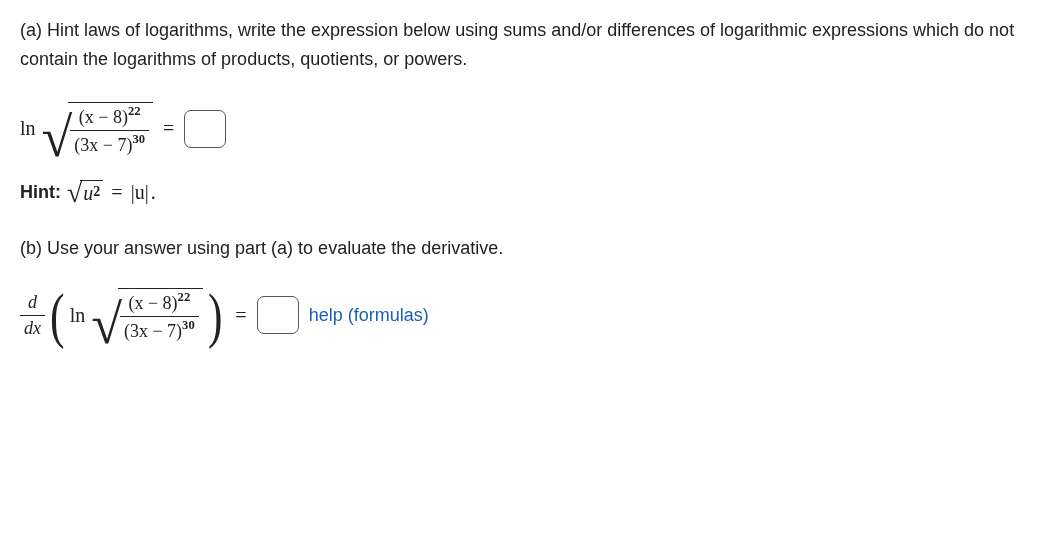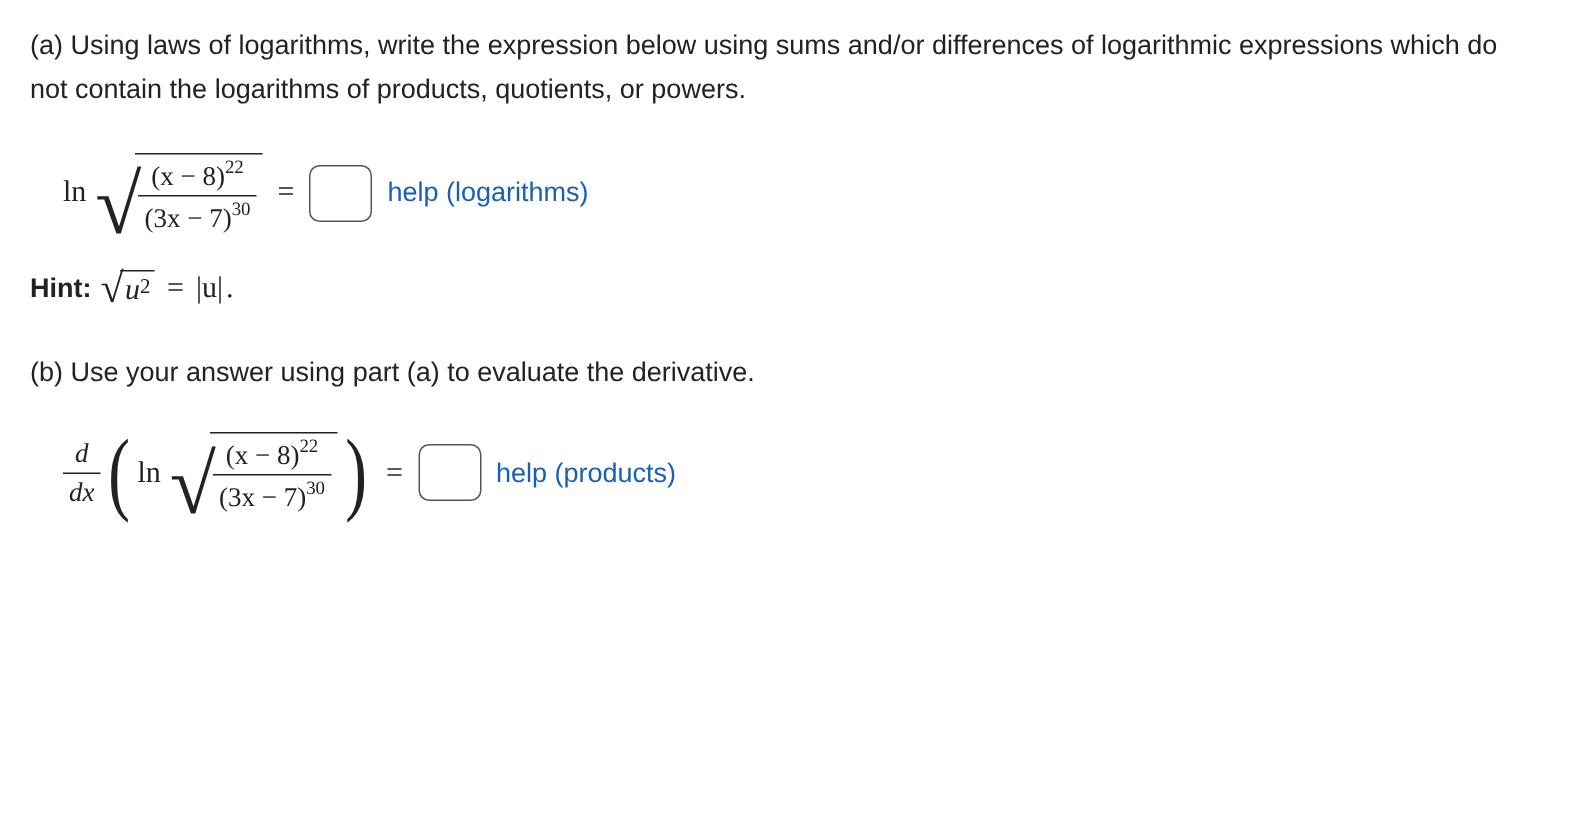--- a/index.html
+++ b/index.html
@@ -16,21 +16,20 @@
       width: 1048px;
     }
     .problem-text {
       line-height: 1.6;
       margin-bottom: 28px;
     }
     .eq-row {
       display: flex;
       align-items: center;
       margin-bottom: 24px;
-      margin-left: 22px;
     }
     .math {
       font-family: "Cambria Math", "STIXGeneral", "Times New Roman", serif;
       font-size: 20px;
       display: inline-flex;
       align-items: center;
     }
     .ln {
       font-size: 20px;
       margin-right: 6px;
@@ -76,20 +75,21 @@
     }
     .frac .den {
       border-top: 1.2px solid #222;
       padding: 2px 4px 0 4px;
     }
     .sup {
       font-size: 0.7em;
       vertical-align: super;
       position: relative;
       top: -1px;
+      font-weight: bold;
     }
     .equals {
       margin: 0 10px;
       font-size: 20px;
     }
     .answer-box {
       display: inline-block;
       width: 42px;
       height: 38px;
       border: 1.5px solid #555;
@@ -140,21 +140,21 @@
       align-items: center;
       padding: 0 2px;
     }
     .part-b-text {
       margin-bottom: 26px;
     }
   </style>
 </head>
 <body>
 
-<p class="problem-text">(a) Using laws of logarithms, write the expression below using sums and/or differences of logarithmic expressions which do not contain the logarithms of products, quotients, or powers.</p>
+<p class="problem-text">(a) Hint laws of logarithms, write the expression below using sums and/or differences of logarithmic expressions which do not contain the logarithms of products, quotients, or powers.</p>
 
 <div class="eq-row">
   <span class="math">
     <span class="ln">ln</span>
     <span class="sqrt-wrap">
       <span class="radical">
         <span class="radical-sym">√</span>
         <span class="radical-body">
           <span class="frac">
             <span class="num">
@@ -163,21 +163,20 @@
             <span class="den">
               <span>(3x − 7)</span><span class="sup">30</span>
             </span>
           </span>
         </span>
       </span>
     </span>
     <span class="equals">=</span>
   </span>
   <span class="answer-box"></span>
-  <span class="help-link">help (logarithms)</span>
 </div>
 
 <div class="hint-row">
   <span class="hint-label">Hint:</span>
   <span class="math">
     <span class="radical">
       <span class="radical-sym-small">√</span>
       <span class="radical-body" style="padding:1px 3px;">
         <span style="font-style:italic;">u</span>
           <span class="sup">2</span>
@@ -213,14 +212,14 @@
               </span>
             </span>
           </span>
         </span>
       </span>
     </span>
     <span class="paren-big">)</span>
     <span class="equals">=</span>
   </span>
   <span class="answer-box"></span>
-  <span class="help-link">help (products)</span>
+  <span class="help-link">help (formulas)</span>
 </div>
 
 </body></html>

